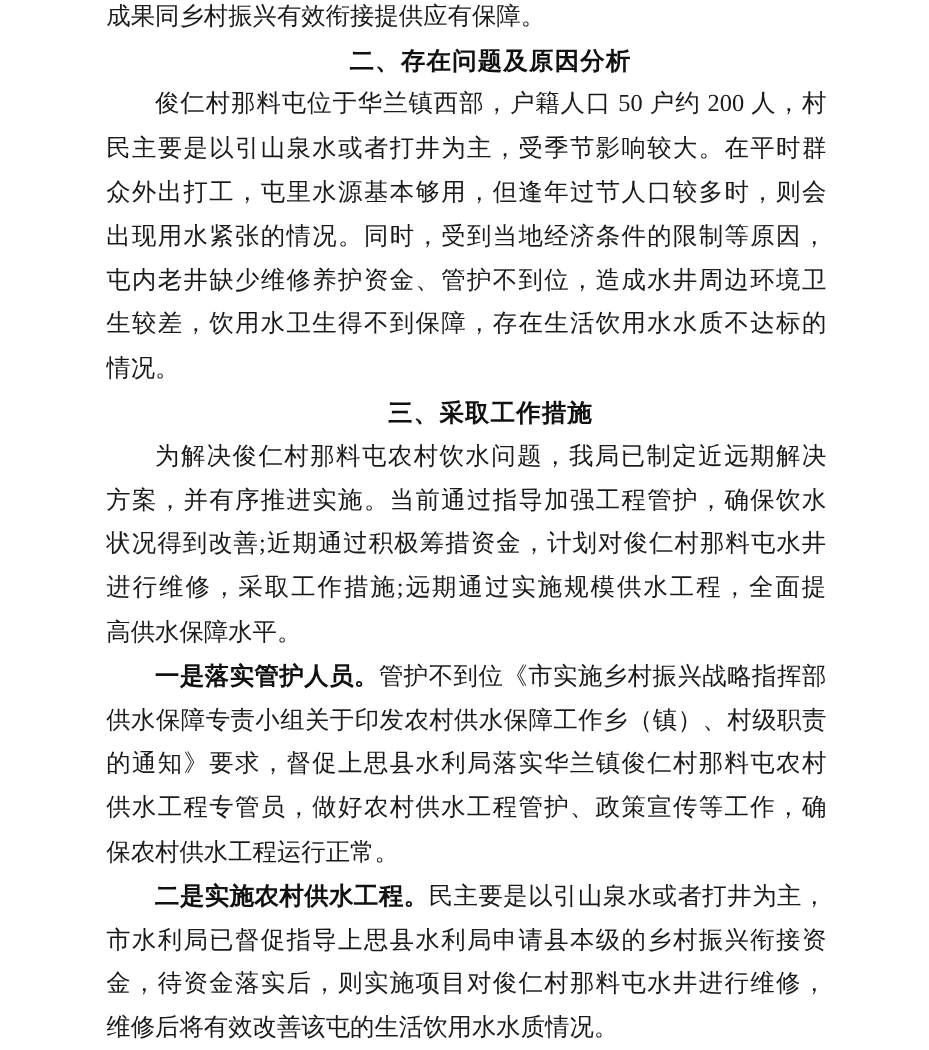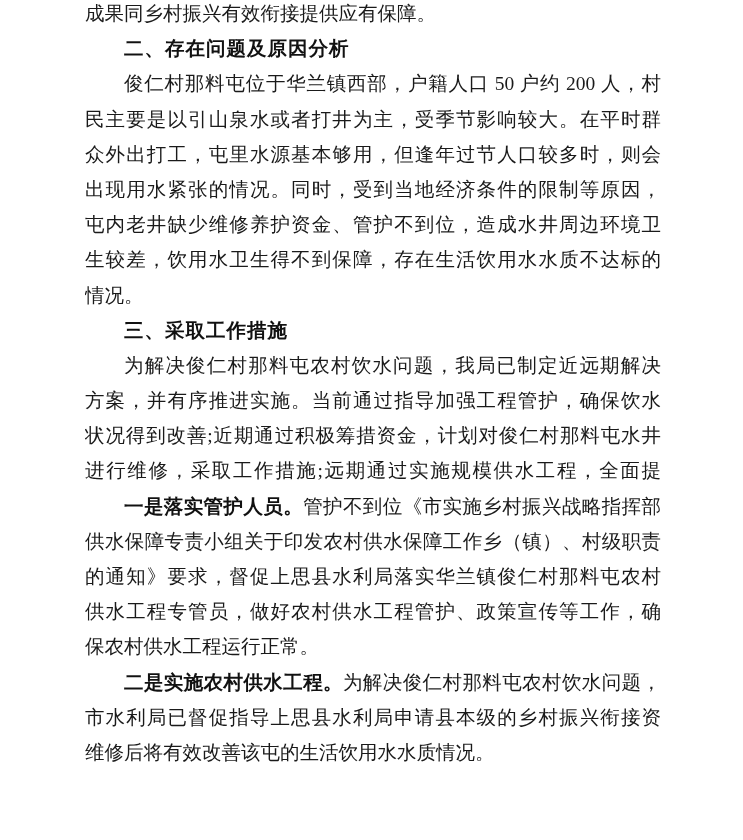--- a/index.html
+++ b/index.html
@@ -34,20 +34,21 @@
     line-height: 35.2px;
     overflow: hidden;
     text-align: left;
   }
   .line.fill {
     text-align: justify;
     text-align-last: justify;
   }
   .line.indent {
     text-indent: 39px;
+    text-align: center;
   }
   .line.heading {
     font-family: "DejaVu Sans", "Liberation Sans", sans-serif;
     font-weight: 700;
     font-size: 19.5px;
     letter-spacing: 1px;
     color: #111111;
   }
   .lead {
     font-weight: 700;
@@ -66,22 +67,24 @@
       <div class="line fill">众外出打工，屯里水源基本够用，但逢年过节人口较多时，则会</div>
       <div class="line fill">出现用水紧张的情况。同时，受到当地经济条件的限制等原因，</div>
       <div class="line fill">屯内老井缺少维修养护资金、管护不到位，造成水井周边环境卫</div>
       <div class="line fill">生较差，饮用水卫生得不到保障，存在生活饮用水水质不达标的</div>
       <div class="line">情况。</div>
       <div class="line heading indent">三、采取工作措施</div>
       <div class="line indent fill">为解决俊仁村那料屯农村饮水问题，我局已制定近远期解决</div>
       <div class="line fill">方案，并有序推进实施。当前通过指导加强工程管护，确保饮水</div>
       <div class="line fill">状况得到改善;近期通过积极筹措资金，计划对俊仁村那料屯水井</div>
       <div class="line fill">进行维修，采取工作措施;远期通过实施规模供水工程，全面提</div>
+      <div class="line">高供水保障水平。</div>
       <div class="line indent fill"><span class="lead">一是落实管护人员。</span><span>管护不到位《市实施乡村振兴战略指挥部</span></div>
       <div class="line fill">供水保障专责小组关于印发农村供水保障工作乡（镇）、村级职责</div>
       <div class="line fill">的通知》要求，督促上思县水利局落实华兰镇俊仁村那料屯农村</div>
       <div class="line fill">供水工程专管员，做好农村供水工程管护、政策宣传等工作，确</div>
       <div class="line">保农村供水工程运行正常。</div>
-      <div class="line indent fill"><span class="lead">二是实施农村供水工程。</span><span>为解决俊仁村那料屯农村饮水问题，</span></div>
+      <div class="line indent fill"><span class="lead">二是实施农村供水工程。</span><span>民主要是以引山泉水或者打井为主，</span></div>
       <div class="line fill">市水利局已督促指导上思县水利局申请县本级的乡村振兴衔接资</div>
+      <div class="line fill">金，待资金落实后，则实施项目对俊仁村那料屯水井进行维修，</div>
       <div class="line">维修后将有效改善该屯的生活饮用水水质情况。</div>
     </div>
 </div>
 
 </body></html>

